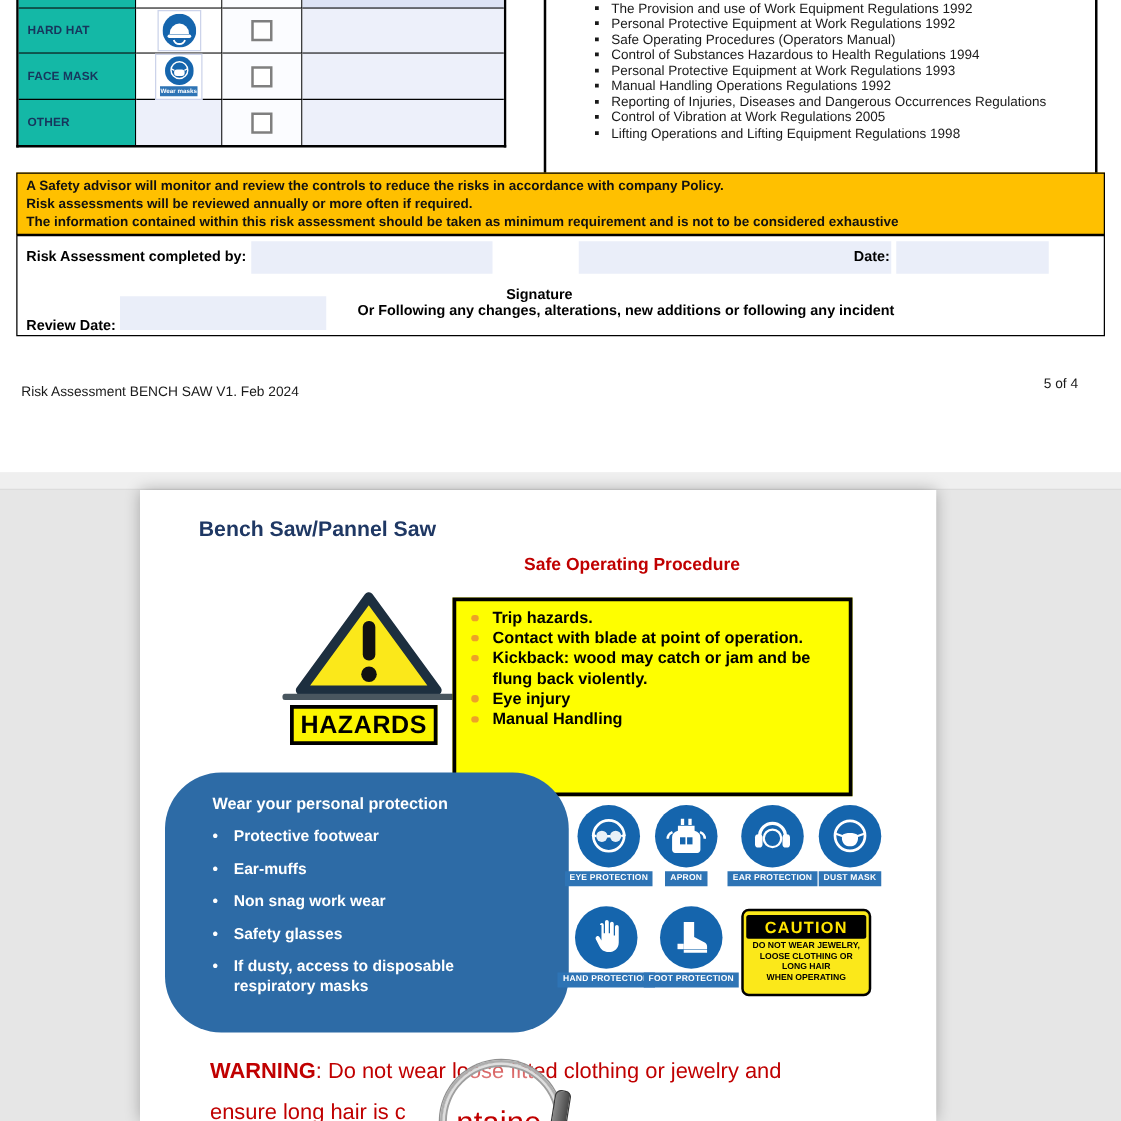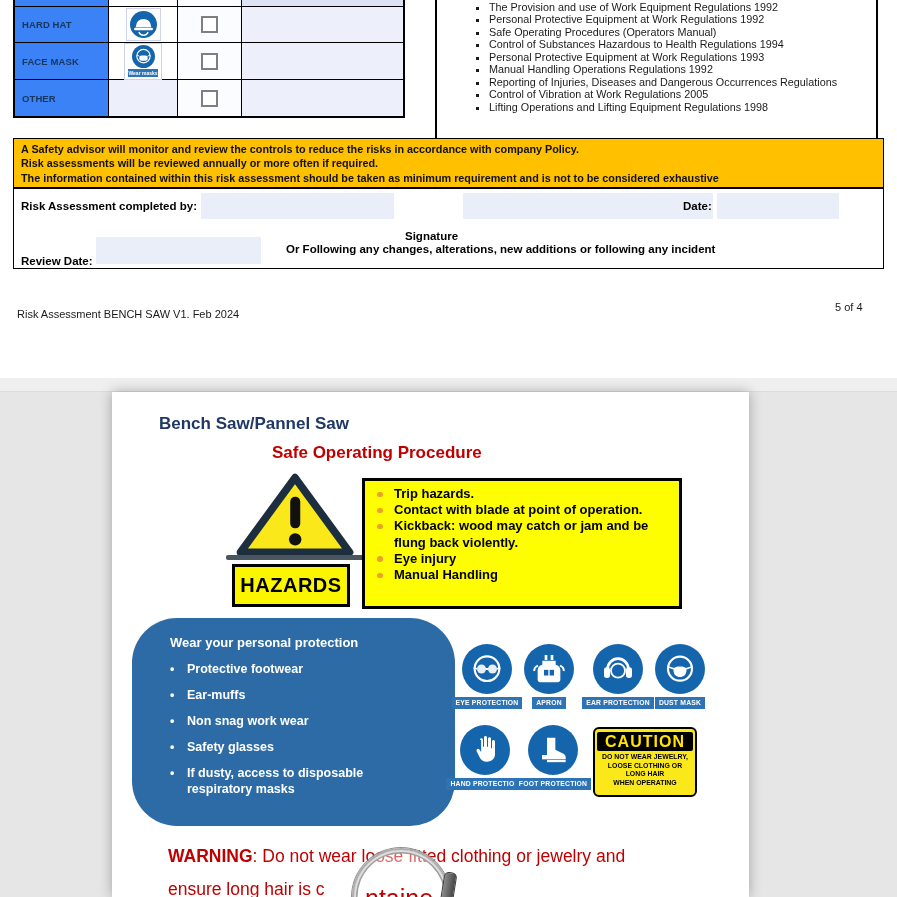--- a/index.html
+++ b/index.html
@@ -12,21 +12,21 @@
 
   
   .ppe-table{position:absolute;left:13px;top:0;width:392px;display:grid;
     grid-template-columns:94px 69px 64px 1fr;
     grid-template-rows:7px 36px 37px 36px;
     border:2px solid #000;border-top:none;box-sizing:border-box;}
   .ppe-table .cell{border-right:1.5px solid #000;border-bottom:1.5px solid #000;
     box-sizing:border-box;display:flex;align-items:center;justify-content:center;}
   .ppe-table .cell.lastcol{border-right:none;}
   .ppe-table .cell.lastrow{border-bottom:none;}
-  .cell.lbl{background:#3b82f6;justify-content:flex-start;padding-left:7px;
+  .cell.lbl{background:#14b8a6;justify-content:flex-start;padding-left:7px;
     font-size:9.5px;font-weight:bold;color:#17365d;letter-spacing:.1px;}
   .cell.icon{background:#fff;}
   .cell.chk{background:#fbfcff;}
   .cell.blank{background:#edf0fa;}
   .cell.blank.dark{background:#dde3f5;}
   .checkbox{width:17px;height:17px;background:#fff;border:2px solid #7f7f7f;box-sizing:border-box;}
   .icon-card{background:#fff;border:1px solid #ccd3ea;display:flex;flex-direction:column;
     align-items:center;justify-content:center;}
   .mask-caption{background:#2e74b5;color:#fff;font-size:5px;font-weight:bold;
     width:30px;text-align:center;line-height:8px;margin-top:1px;}
@@ -54,31 +54,31 @@
 
   
   .gap{position:absolute;left:0;top:378px;width:897px;height:519px;background:#e6e6e6;}
   .gap-top{position:absolute;left:0;top:378px;width:897px;height:13px;background:#efefef;
     border-bottom:1px solid #dcdcdc;}
 
   
   .page2{position:absolute;left:112px;top:392px;width:637px;height:505px;background:#fff;
     box-shadow:0 0 12px rgba(0,0,0,.30);}
   .p2-title{position:absolute;left:47px;top:22px;font-size:17px;font-weight:bold;color:#1f3864;}
-  .p2-sub{position:absolute;left:160px;top:51px;width:320px;text-align:left;
-    font-size:17px;font-weight:bold;color:#c00000;}
+  .p2-sub{position:absolute;left:160px;top:51px;width:320px;text-align:right;
+    font-size:14px;font-weight:bold;color:#c00000;}
 
   .tri-shadow{position:absolute;left:114px;top:163px;width:138px;height:5px;
     background:#49565f;border-radius:2px;}
-  .hazards-label{position:absolute;left:120px;top:172px;width:118px;height:43px;
+  .hazards-label{position:absolute;left:120px;top:172px;width:118px;height:32px;
     background:#fcf500;border:3.5px solid #000;box-sizing:border-box;
     display:flex;align-items:center;justify-content:center;
     font-size:20px;font-weight:bold;color:#000;letter-spacing:.5px;}
 
-  .hazards-box{position:absolute;left:250px;top:86px;width:320px;height:131px;
+  .hazards-box{position:absolute;left:250px;top:86px;width:320px;height:159px;
     background:#fefe00;border:3px solid #000;box-sizing:border-box;padding:5px 4px 0 8px;}
   .hazards-box ul{margin:0;padding:0;list-style:none;}
   .hazards-box li{position:relative;padding-left:21px;font-size:13px;font-weight:bold;
     color:#000;line-height:16.2px;}
   .hazards-box li::before{content:"";position:absolute;left:4px;top:5.5px;width:5.5px;
     height:5.5px;border-radius:50%;background:#eda128;}
 
   .blue-box{position:absolute;left:20px;top:226px;width:323px;height:208px;
     background:#2d6ba6;border-radius:45px;color:#fff;box-sizing:border-box;}
   .blue-box h3{margin:17px 0 0 38px;font-size:13px;font-weight:bold;}
@@ -90,21 +90,21 @@
   .ppe-unit{position:absolute;width:70px;display:flex;flex-direction:column;
     align-items:center;}
   .ppe-unit .circ{width:50px;height:50px;border-radius:50%;background:#1565ad;
     display:flex;align-items:center;justify-content:center;}
   .ppe-unit .tag{margin-top:3px;background:#2e74b5;color:#fff;font-size:6.8px;
     font-weight:bold;line-height:12px;padding:0 4px;white-space:nowrap;letter-spacing:.2px;}
 
   .caution{position:absolute;left:481px;top:335px;width:104px;height:70px;
     background:#fbe81a;border:2.5px solid #000;border-radius:6px;box-sizing:border-box;
     padding:3px 2px 0;text-align:center;}
-  .caution .c-title{background:#000;color:#ffe400;border-radius:2px;font-size:16px;
+  .caution .c-title{background:#000;color:#ffe400;border-radius:2px;font-size:13px;
     font-weight:bold;line-height:19px;letter-spacing:1px;}
   .caution .c-line{font-size:6.9px;font-weight:bold;color:#000;line-height:8.6px;}
   .caution .c-lines{margin-top:2px;}
 
   .warning{position:absolute;left:56px;top:448px;width:580px;color:#c00000;
     font-size:17.5px;line-height:33px;}
   .warning b{font-weight:bold;}
   .hiddentext{visibility:hidden;}
 
   .lens{position:absolute;left:240px;top:456px;width:98px;height:98px;border-radius:50%;

